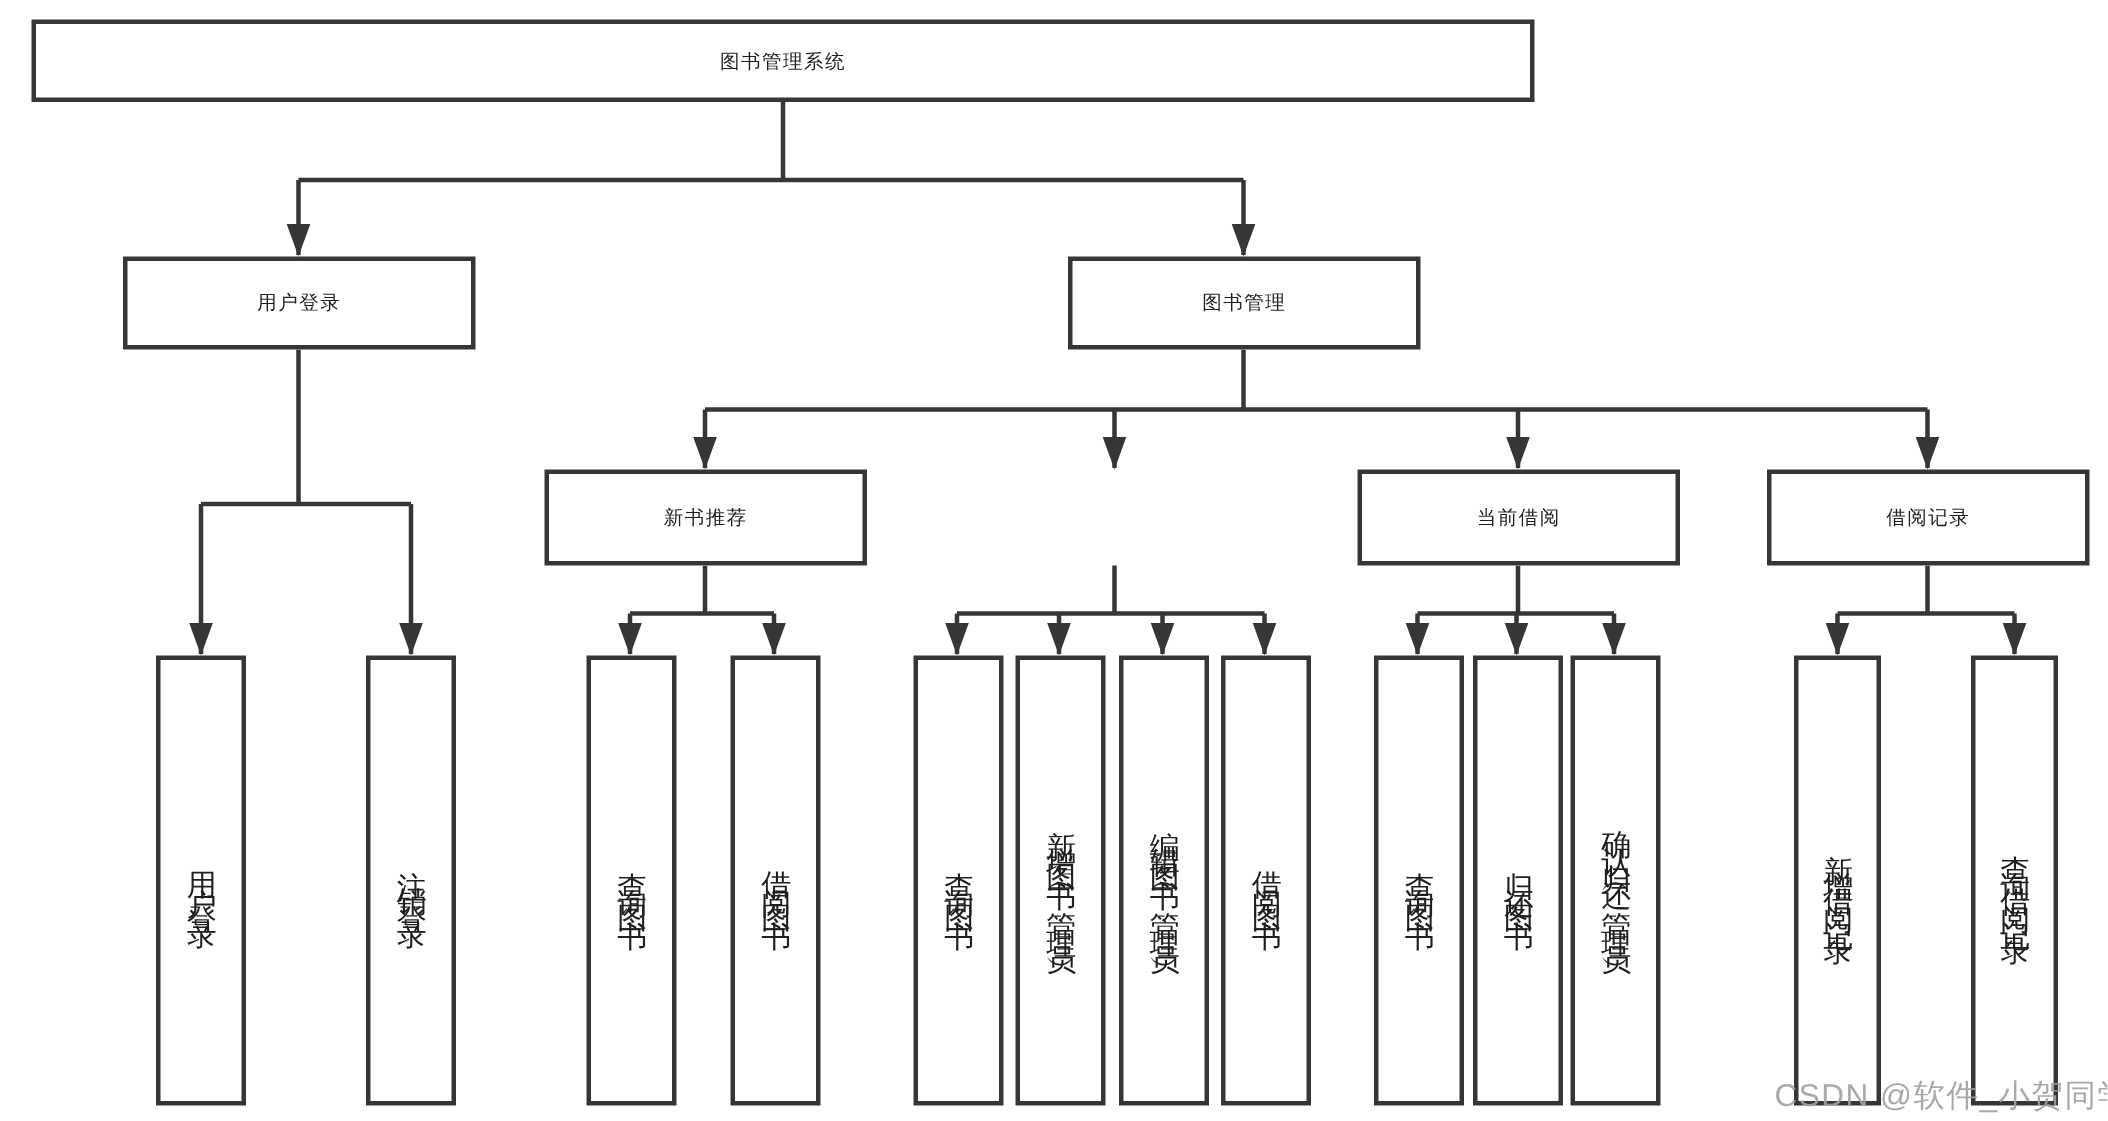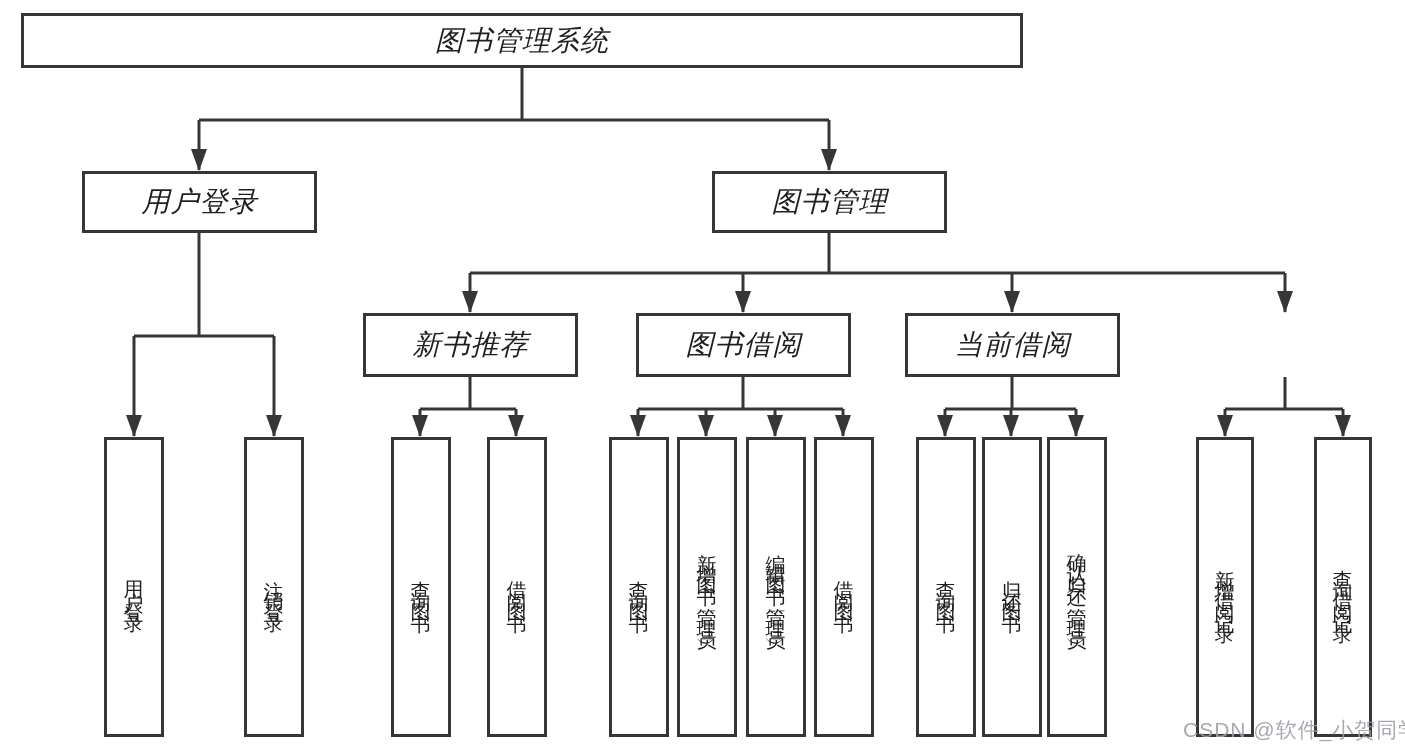--- a/index.html
+++ b/index.html
@@ -22,24 +22,23 @@
     box-sizing: border-box;
     border: 3px solid #363636;
     background: #ffffff;
     display: flex;
     align-items: center;
     justify-content: center;
     color: #1f1f1f;
     z-index: 2;
   }
   .hlabel {
-    font-size: 28px;
+    font-size: 13px;
     letter-spacing: 1px;
     white-space: nowrap;
-    font-style: italic;
   }
   .vlabel {
     writing-mode: vertical-rl;
     text-orientation: mixed;
     font-size: 20px;
     line-height: 1;
     letter-spacing: 11px;
     white-space: nowrap;
   }
   .watermark {
@@ -130,25 +129,25 @@
   <div class="node n-user-login">
     <span class="hlabel">用户登录</span>
   </div>
   <div class="node n-new-book">
     <span class="hlabel">新书推荐</span>
   </div>
 
   <div class="node n-book-mgmt">
     <span class="hlabel">图书管理</span>
   </div>
-  <div class="node n-book-borrow">
-    <span class="hlabel">图书借阅</span>
-  </div>
   <div class="node n-current-borrow">
     <span class="hlabel">当前借阅</span>
+  </div>
+  <div class="node n-borrow-record">
+    <span class="hlabel">借阅记录</span>
   </div>
 
   <div class="node leaf l-login-user">
     <span class="vlabel">用户登录</span>
   </div>
   <div class="node leaf l-login-logout">
     <span class="vlabel">注销登录</span>
   </div>
 
   <div class="node leaf l-nb-query">

